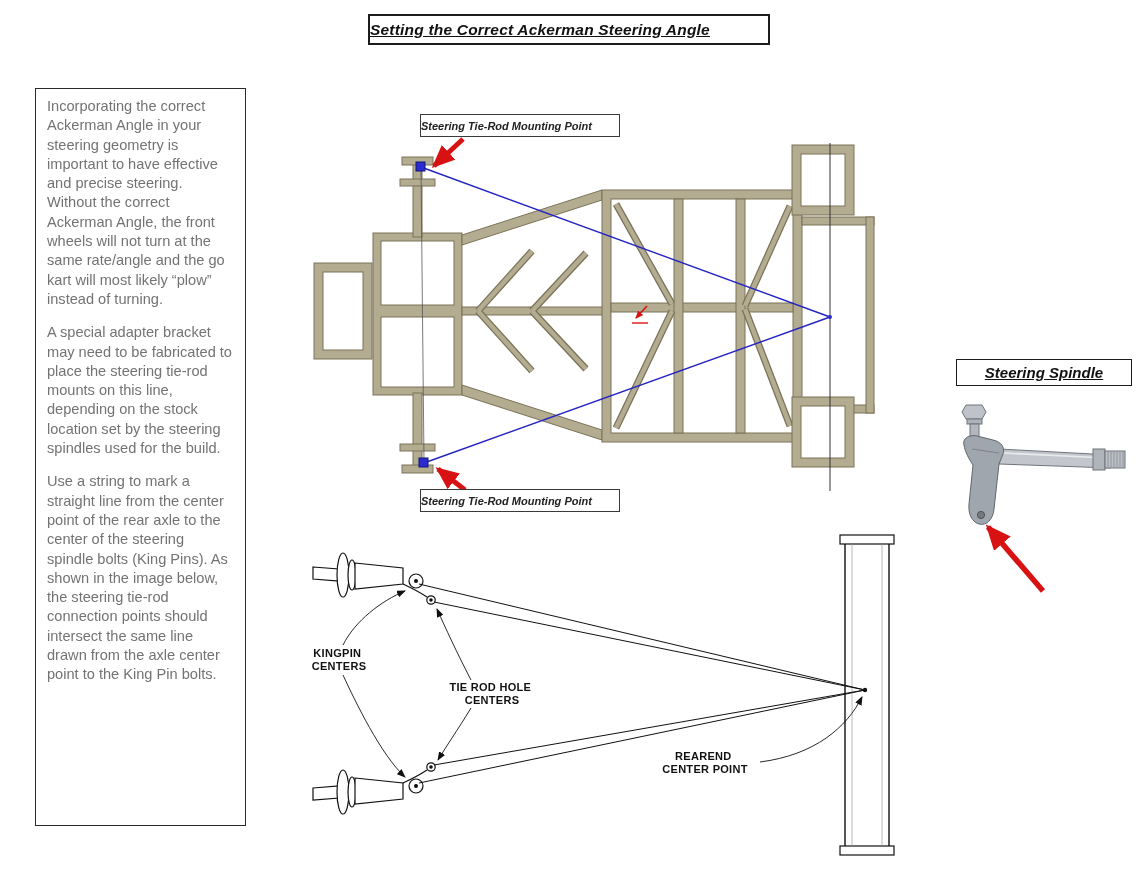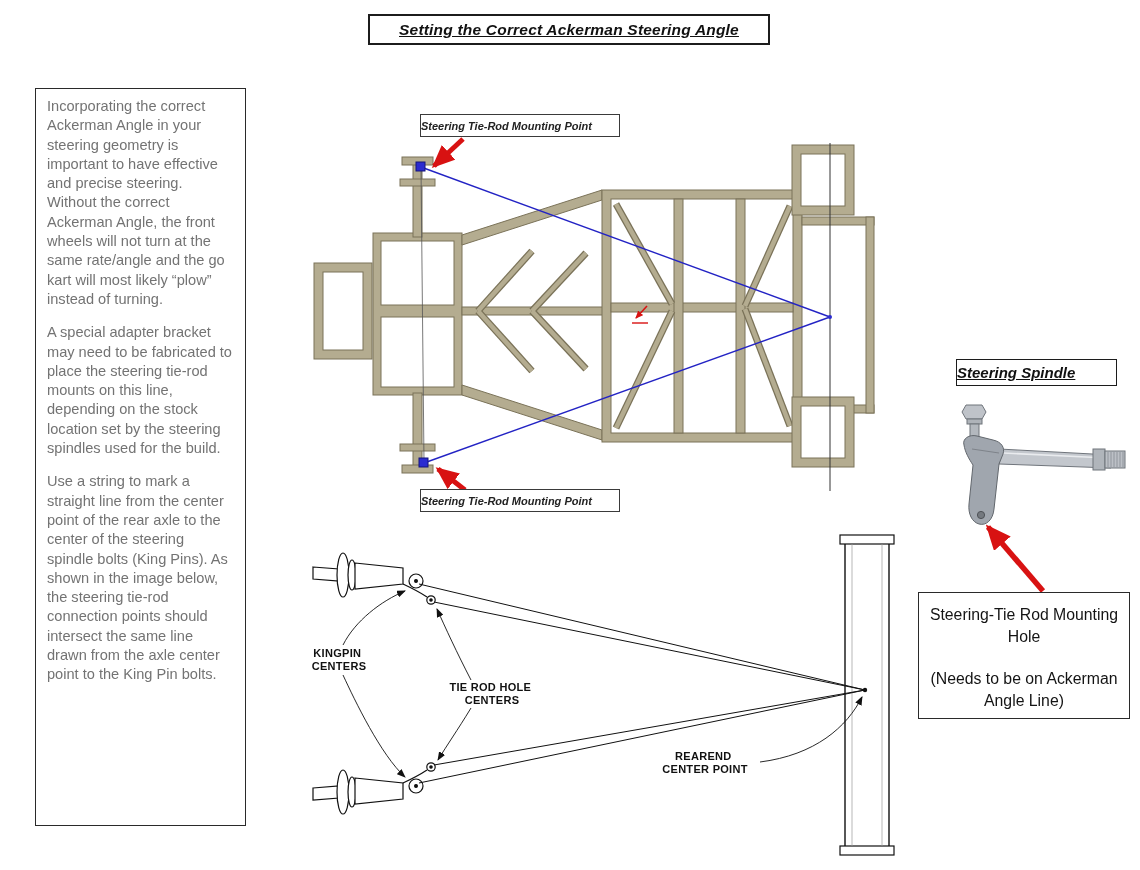--- a/index.html
+++ b/index.html
@@ -1,42 +1,42 @@
 <!DOCTYPE html>
 <html><head>
 <meta charset="utf-8">
 <style>
   * { margin:0; padding:0; box-sizing:border-box; }
   html,body { width:1140px; height:870px; background:#ffffff;
     font-family:"Liberation Sans", sans-serif; color:#111; }
   .page { position:relative; width:1140px; height:870px; background:#fff; overflow:hidden; }
 
   .title-box { position:absolute; left:368px; top:14px; width:402px; height:31px;
-    border:2px solid #1c1c1c; display:flex; align-items:center; justify-content:center; background:#fff; }
+    border:2px solid #1c1c1c; display:flex; align-items:center; justify-content:flex-start; background:#fff; }
   .title-box span { font-size:15.5px; font-weight:bold; font-style:italic;
     text-decoration:underline; letter-spacing:0.2px; }
 
   .left-panel { position:absolute; left:35px; top:88px; width:211px; height:738px;
     border:1.4px solid #2a2a2a; padding:8px 11px; font-size:14.6px; line-height:19.3px;
     color:#737373; background:#fff; }
   .left-panel p { margin-bottom:14px; }
 
   svg.layer { position:absolute; }
   #chassisSvg { left:280px; top:105px; }
   #geoSvg { left:285px; top:505px; }
   #spindleSvg { left:915px; top:393px; }
 
   .tag-box { position:absolute; border:1px solid #3a3a3a; background:#fff;
     display:flex; align-items:center; justify-content:flex-start;
     font-size:11px; font-weight:bold; font-style:italic; color:#222; }
   #tieTop { left:420px; top:114px; width:200px; height:23px; }
   #tieBottom { left:420px; top:489px; width:200px; height:23px; }
 
-  .spindle-title { position:absolute; left:956px; top:359px; width:161px; height:27px;
-    border:1.6px solid #1c1c1c; display:flex; align-items:center; 
+  .spindle-title { position:absolute; left:956px; top:359px; width:176px; height:27px;
+    border:1.6px solid #1c1c1c; display:flex; align-items:center; justify-content:center;
     font-size:15px; font-weight:bold; font-style:italic; text-decoration:underline; background:#fff; }
 
   .spindle-caption { position:absolute; left:918px; top:592px; width:212px; height:127px;
     border:1.3px solid #2a2a2a; text-align:center; font-size:15.8px; line-height:22px;
     padding:11px 8px 0 8px; background:#fff; color:#141414; }
   .spindle-caption p { margin-bottom:20px; }
 
   .dlabel { font-family:"Liberation Sans", sans-serif; font-size:11px; font-weight:bold;
     letter-spacing:0.3px; fill:#111; }
 </style>
@@ -250,18 +250,14 @@
       <polygon points="51,12 67,12 71,19 67,26 51,26 47,19" fill="#bfc3c9" stroke="#6f747b"></polygon>
       <rect x="52" y="26" width="15" height="5" fill="#aeb3b9" stroke="#6f747b"></rect>
       <rect x="55" y="31" width="9" height="21" fill="#b3b8be" stroke="#6f747b"></rect>
       <path d="M49,52 C47,46 54,41 62,43 L78,47 C87,49 90,55 88,61 L84,71 L79,116 C78,127 71,133 64,131 C57,129 53,121 54,111 L58,72 C54,66 50,59 49,52 Z" fill="#a0a6ae" stroke="#62676d"></path>
       <line x1="57" y1="56" x2="84" y2="60" stroke="#7e838a" stroke-width="1"></line>
       <circle cx="66" cy="122" r="3.6" fill="#74797f" stroke="#4e5257"></circle>
     </g>
     <line x1="128" y1="198" x2="73" y2="134" stroke="#d81212" stroke-width="5.5" marker-end="url(#redArrC)"></line>
   </svg>
 
-  <div class="spindle-caption">
-    <p>Steering-Tie Rod Mounting Hole</p>
-    <p>(Needs to be on Ackerman Angle Line)</p>
-  </div>
 
 </div>
 
 </body></html>

